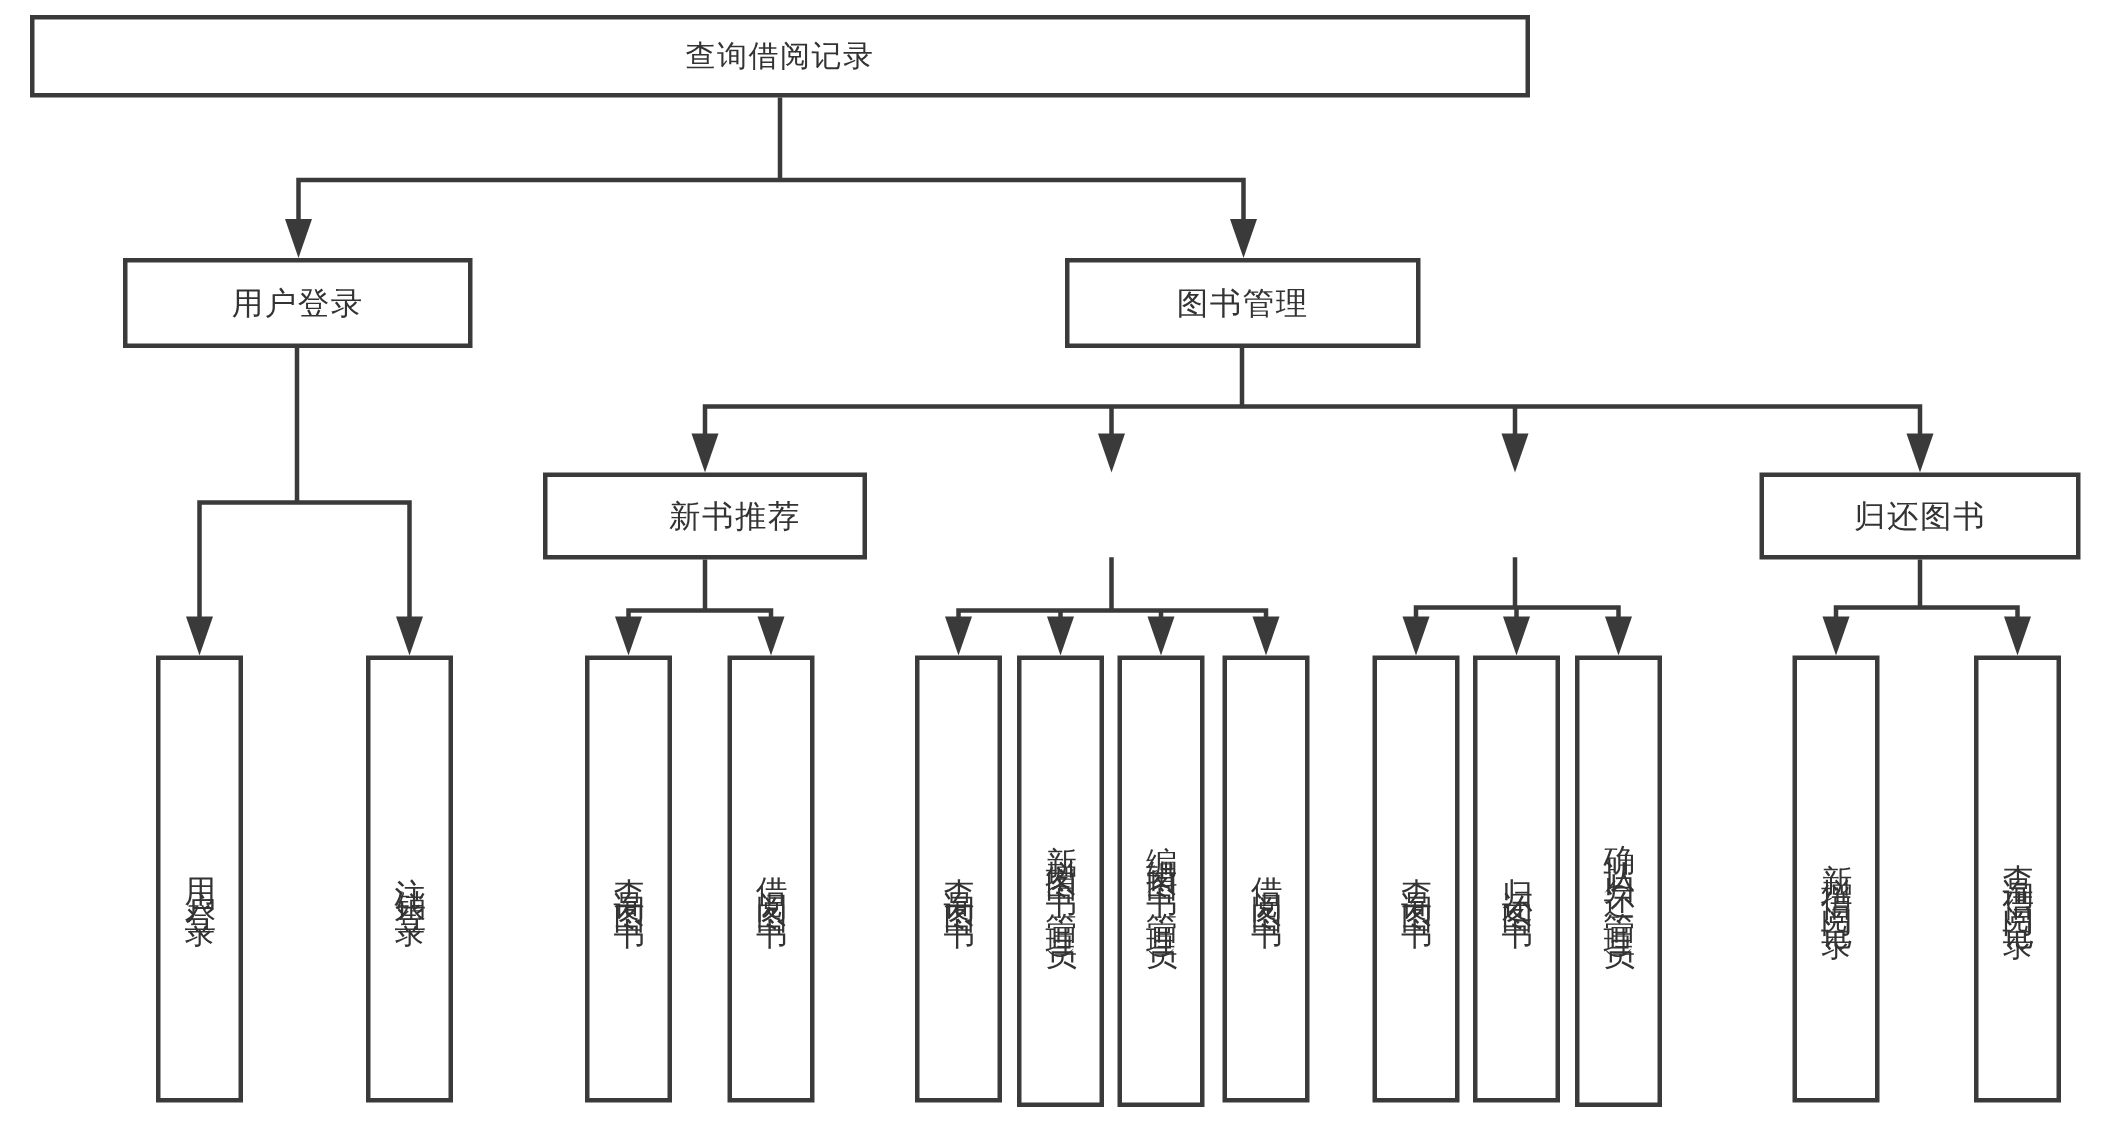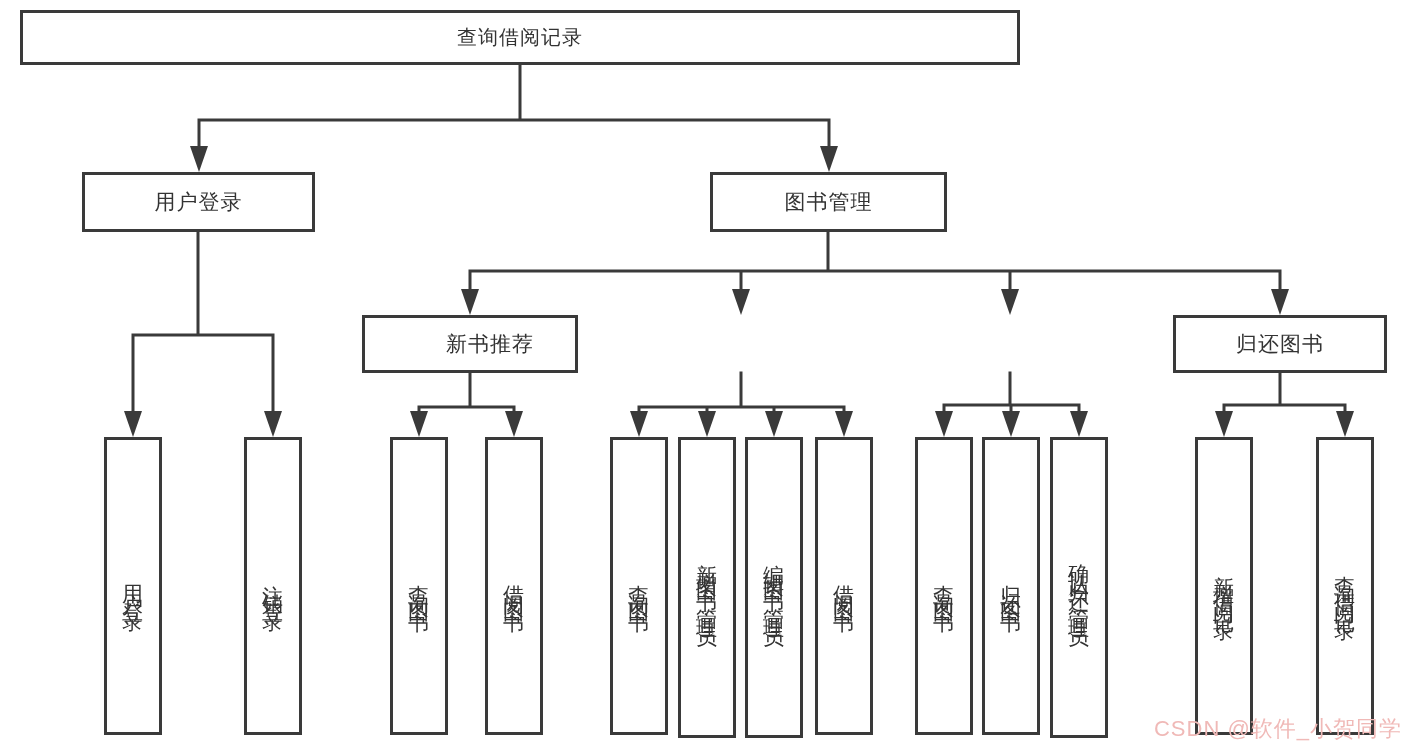--- a/index.html
+++ b/index.html
@@ -129,15 +129,14 @@
   <div class="node lvl-v" style="left:745px; top:437px; width:58px; height:301px;">编辑图书（管理员）</div>
   <div class="node lvl-v" style="left:815px; top:437px; width:58px; height:298px;">借阅图书</div>
 
   <div class="node lvl-v" style="left:915px; top:437px; width:58px; height:298px;">查询图书</div>
   <div class="node lvl-v" style="left:982px; top:437px; width:58px; height:298px;">归还图书</div>
   <div class="node lvl-v" style="left:1050px; top:437px; width:58px; height:301px;">确认归还（管理员）</div>
 
   <div class="node lvl-v" style="left:1195px; top:437px; width:58px; height:298px;">新增借阅记录</div>
   <div class="node lvl-v" style="left:1316px; top:437px; width:58px; height:298px;">查询借阅记录</div>
 
-  <div class="watermark">CSDN @软件_小贺同学</div>
 
 </div>
 
 </body></html>

